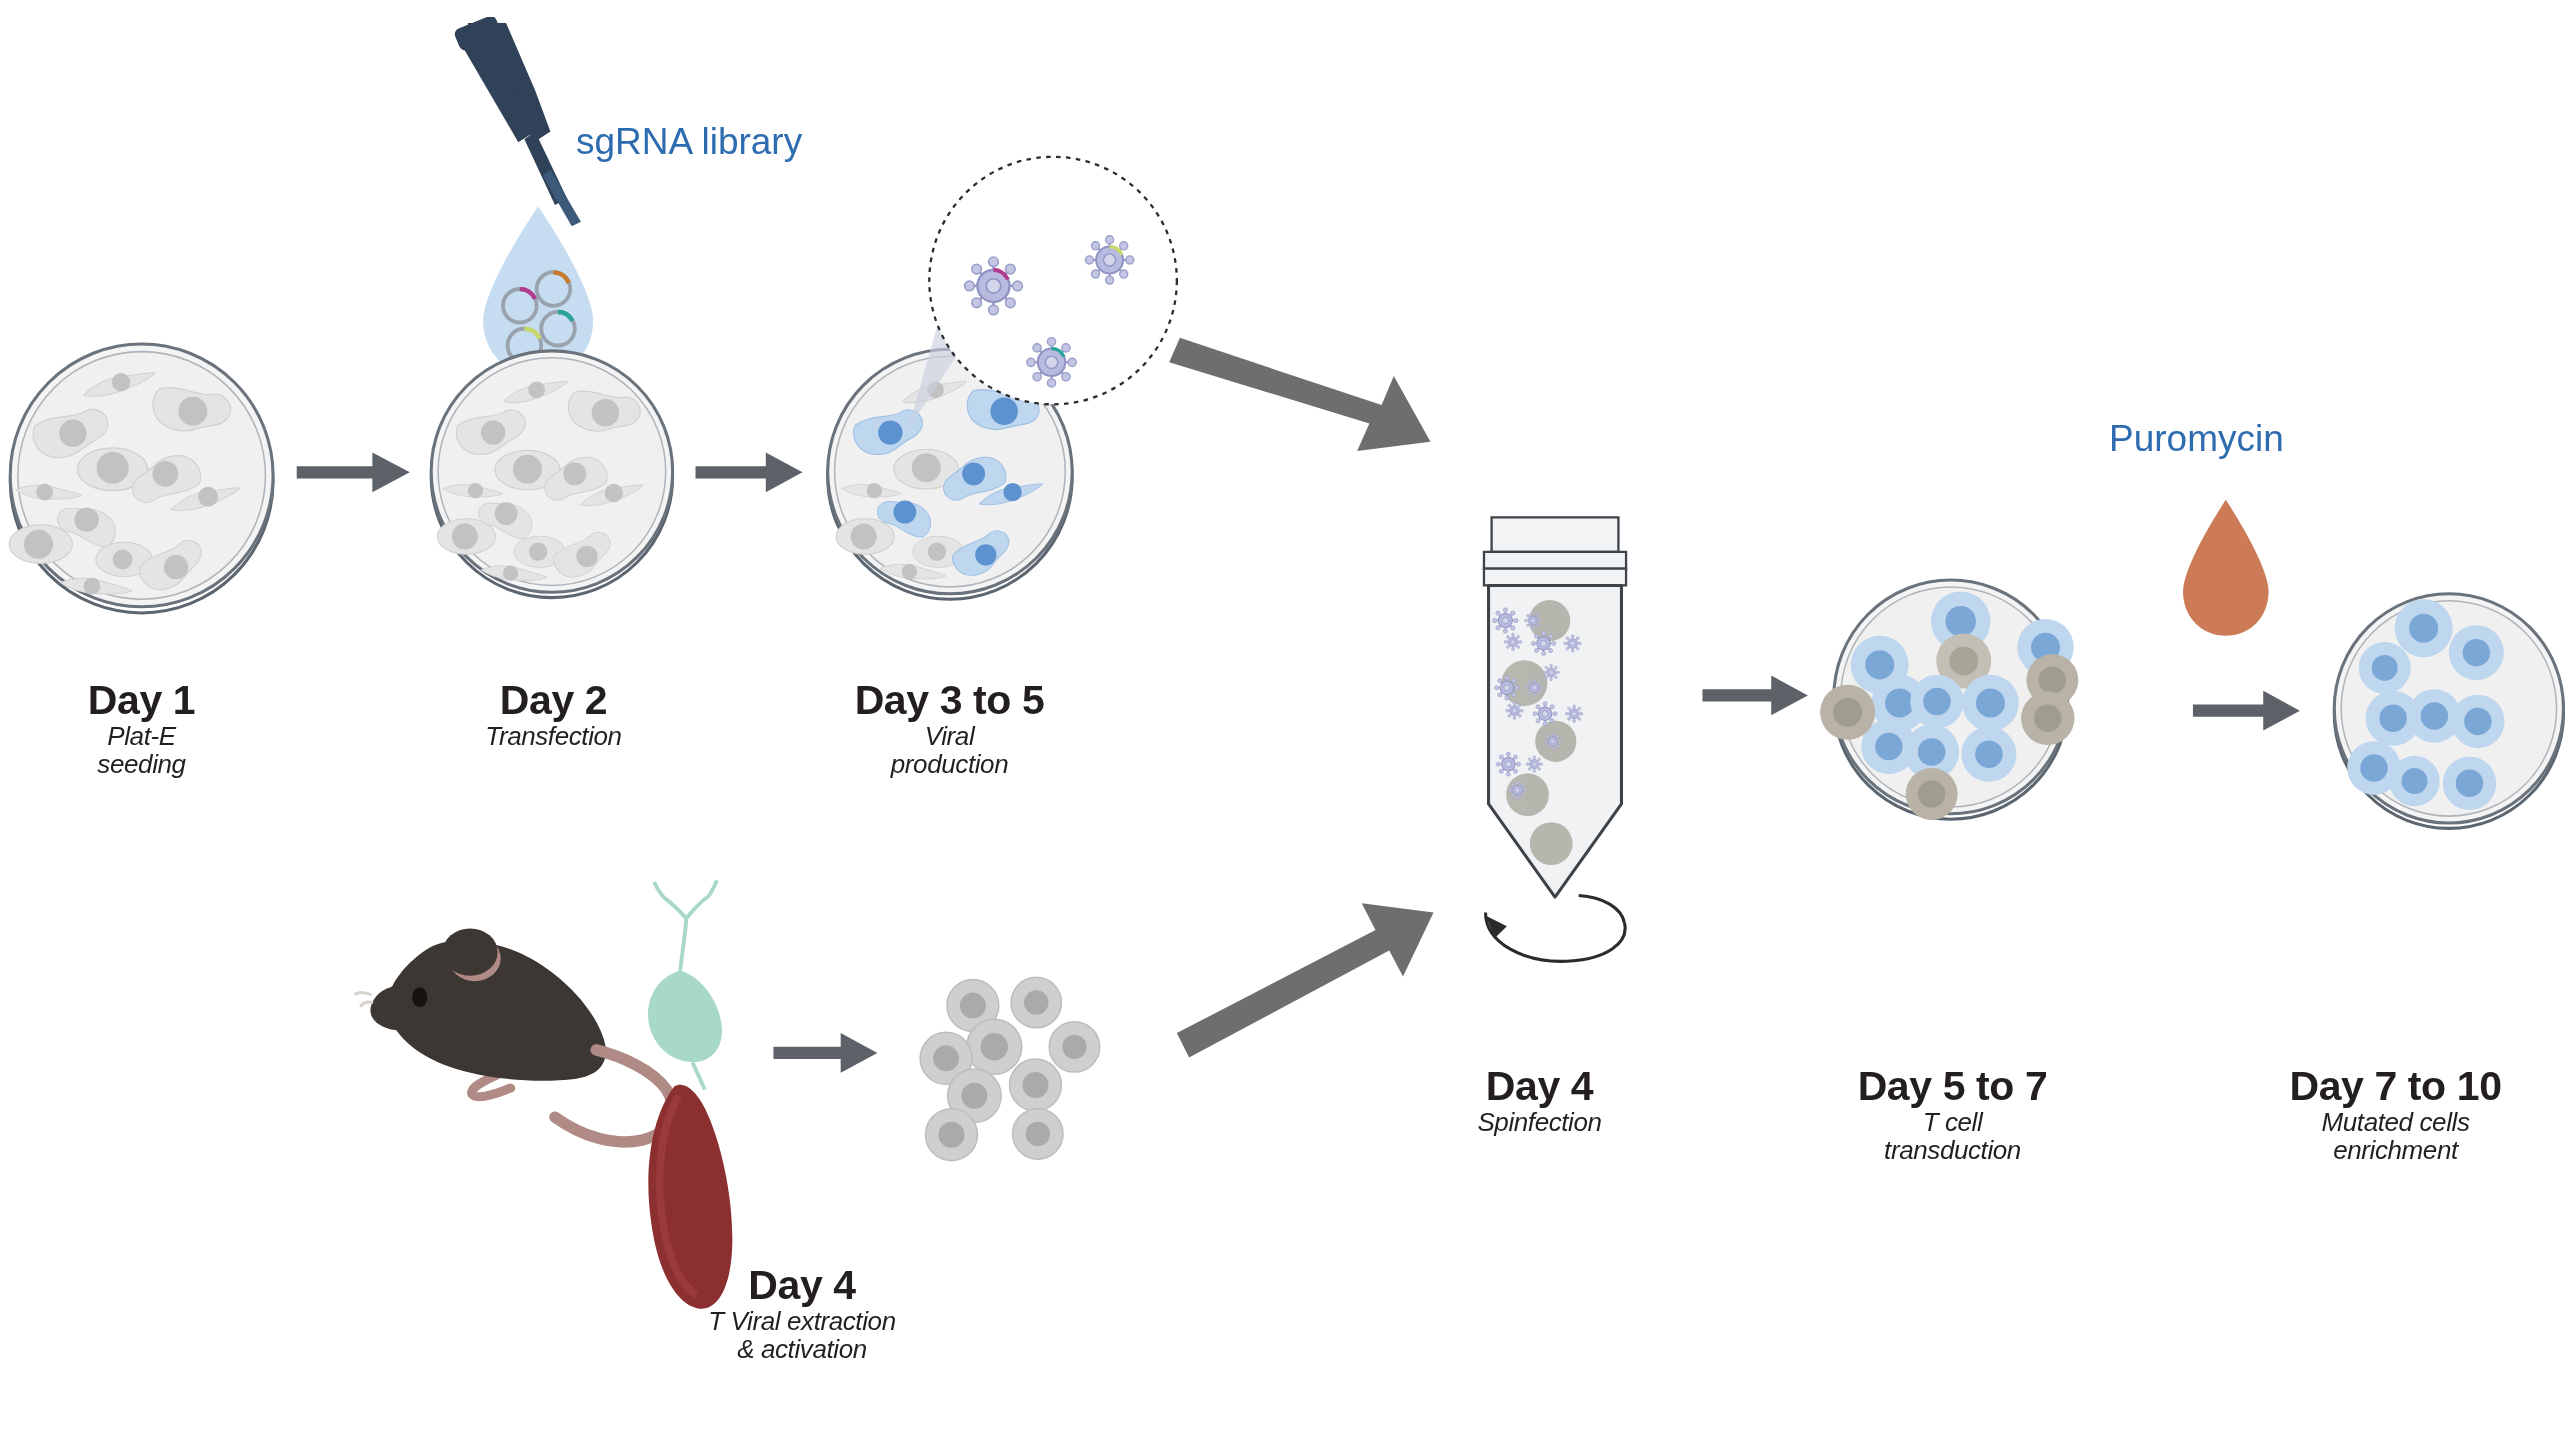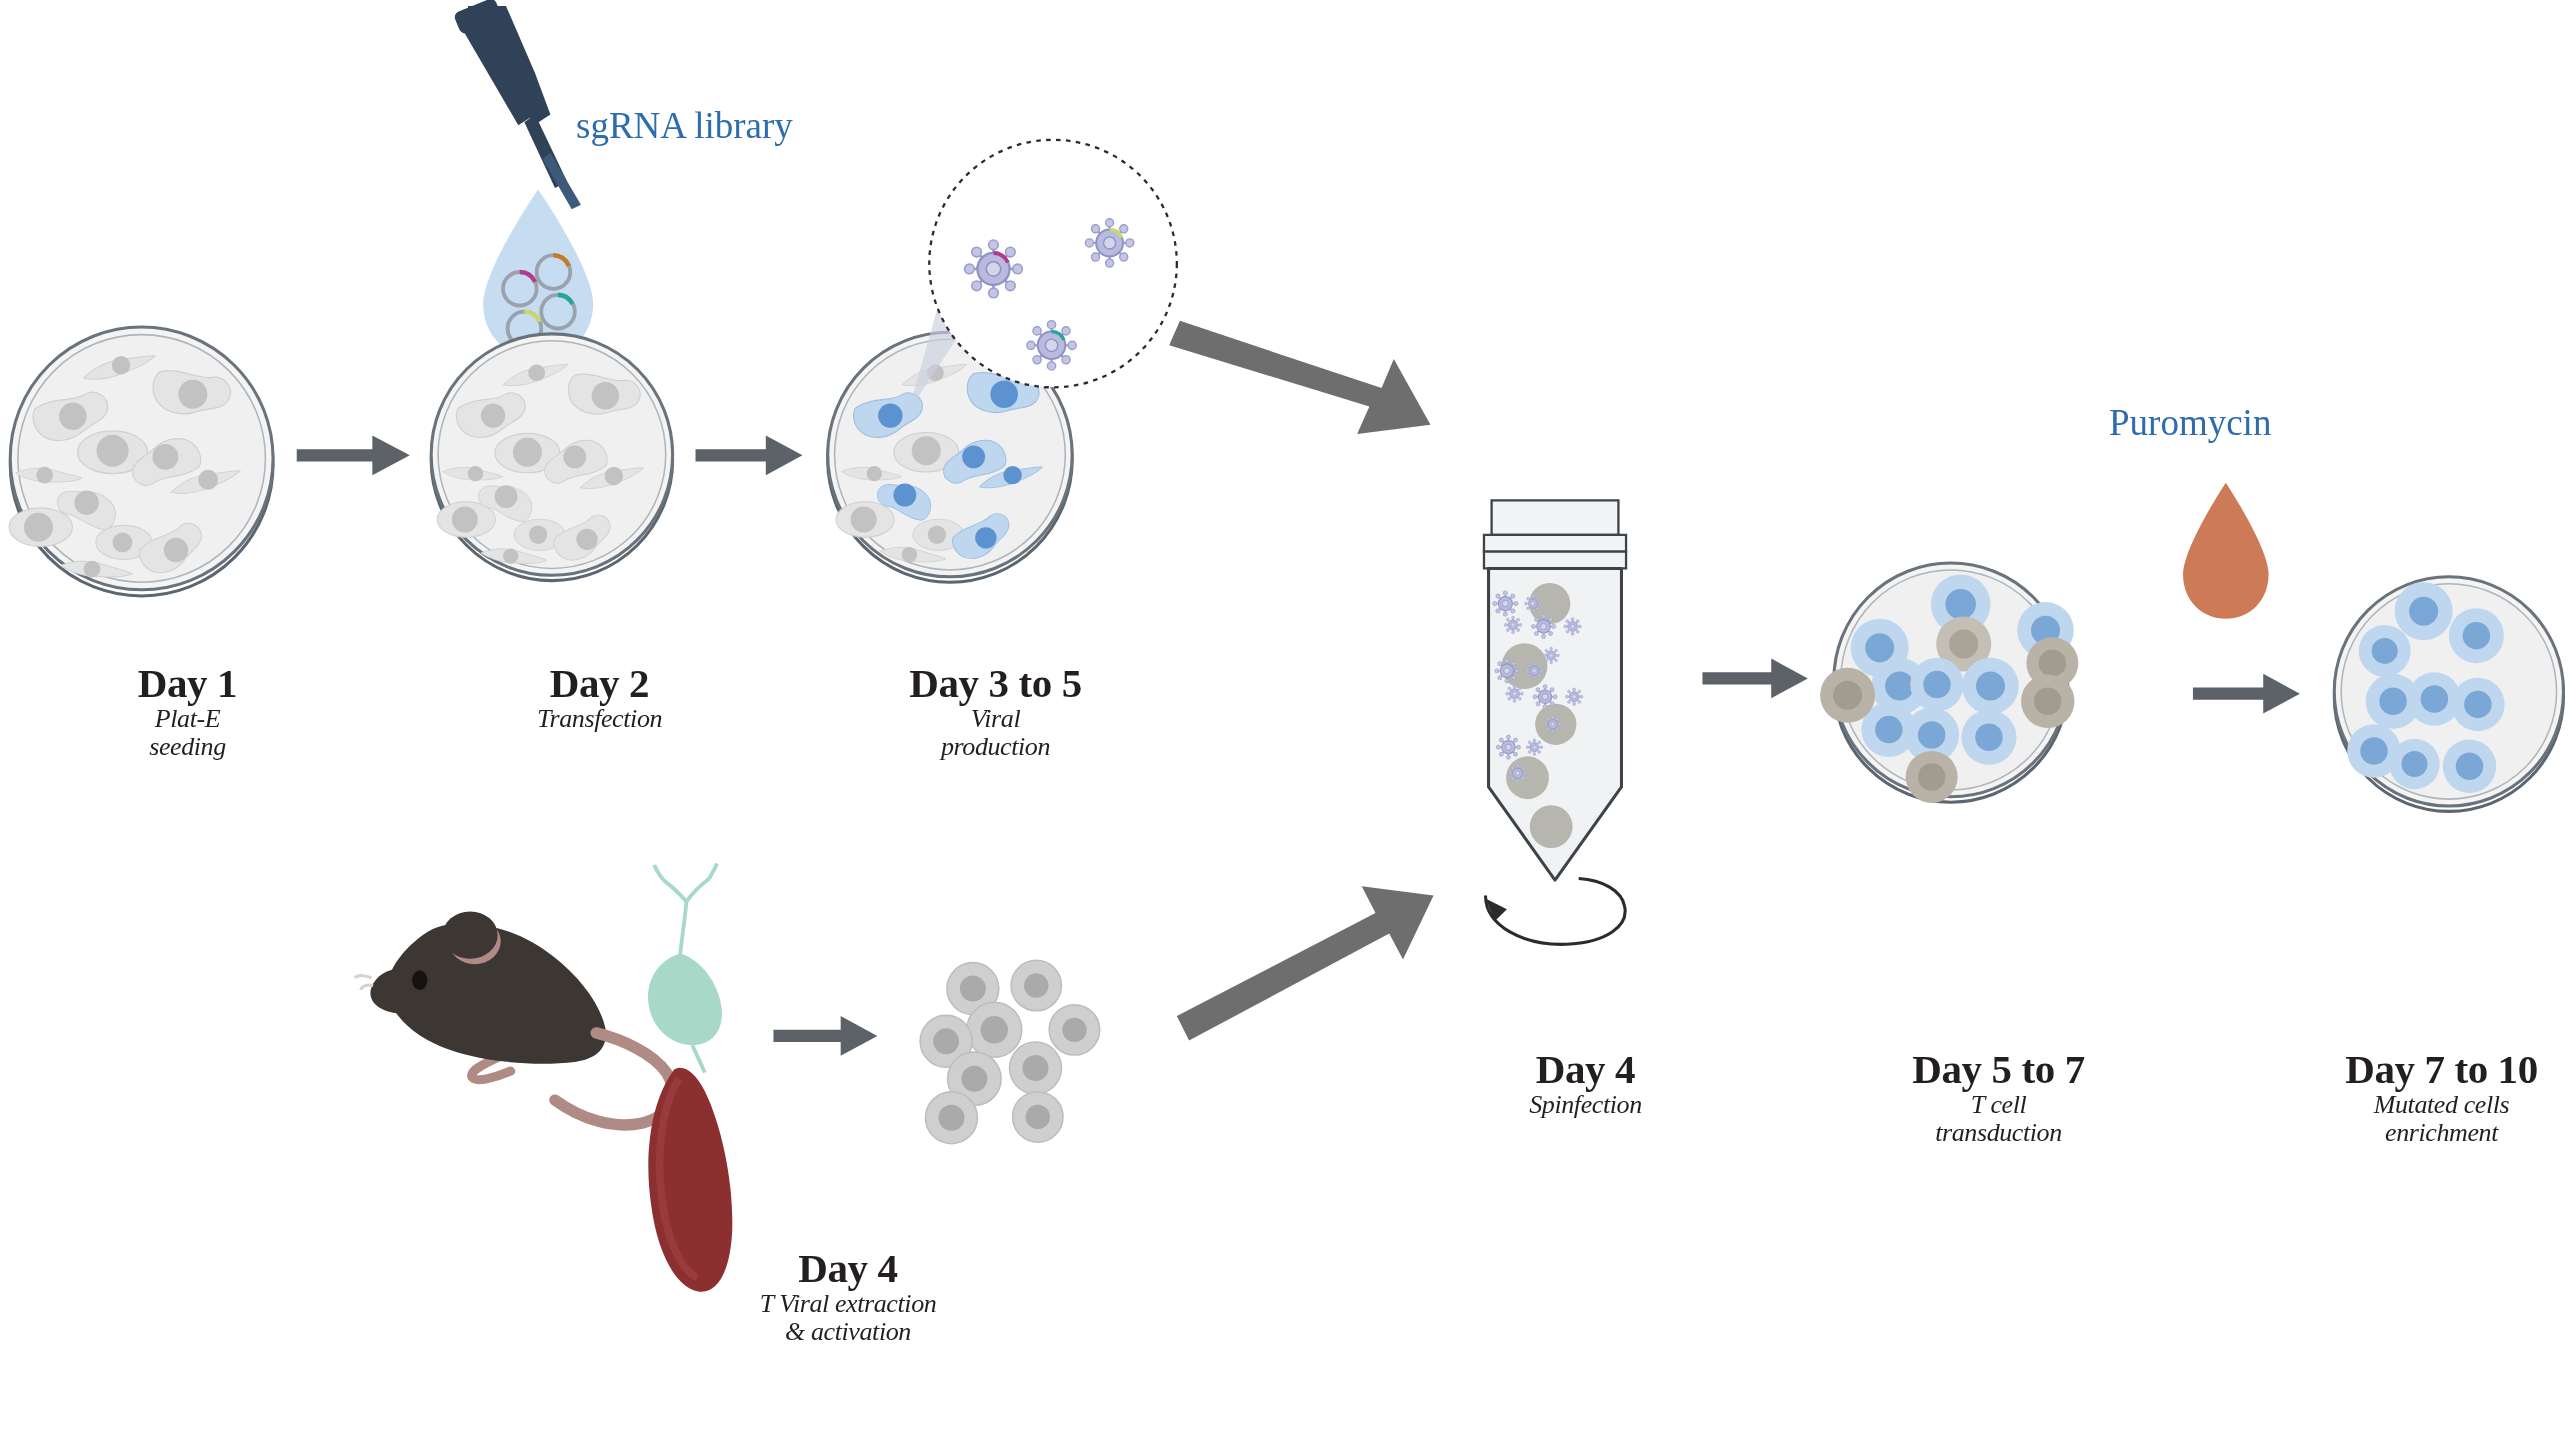--- a/index.html
+++ b/index.html
@@ -1,20 +1,20 @@
 <!DOCTYPE html>
 <html style="font-size:12.2px"><head>
 <meta charset="utf-8">
 <style>
   html,body{margin:0;padding:0;background:#ffffff;}
   body{width:2576px;height:1434px;position:relative;overflow:hidden;
        font-family:"Liberation Sans","DejaVu Sans",sans-serif;}
-  #stage{position:absolute;left:0;top:0;width:2576px;height:1108px;font-family:Liberation Serif, serif;}
+  #stage{position:absolute;left:0;top:17px;width:2576px;height:1108px;}
   svg.layer{position:absolute;left:0;top:0;width:2576px;height:1434px;}
-  .lbl{position:absolute;text-align:center;color:#231f20;line-height:1.08;margin-left:46px;}
+  .lbl{position:absolute;text-align:center;color:#231f20;line-height:1.08;}
   .lbl .day{font-weight:bold;font-size:41px;display:block;letter-spacing:-0.4px;}
   .lbl .desc{font-style:italic;font-size:26px;display:block;letter-spacing:-0.4px;}
   .bluelbl{position:absolute;color:#2e6cb0;font-size:37px;white-space:nowrap;}
 </style>
 </head>
 <body>
 
 <div id="stage">
 
 <svg class="layer" viewBox="0 0 3371 1877" xmlns="http://www.w3.org/2000/svg">

